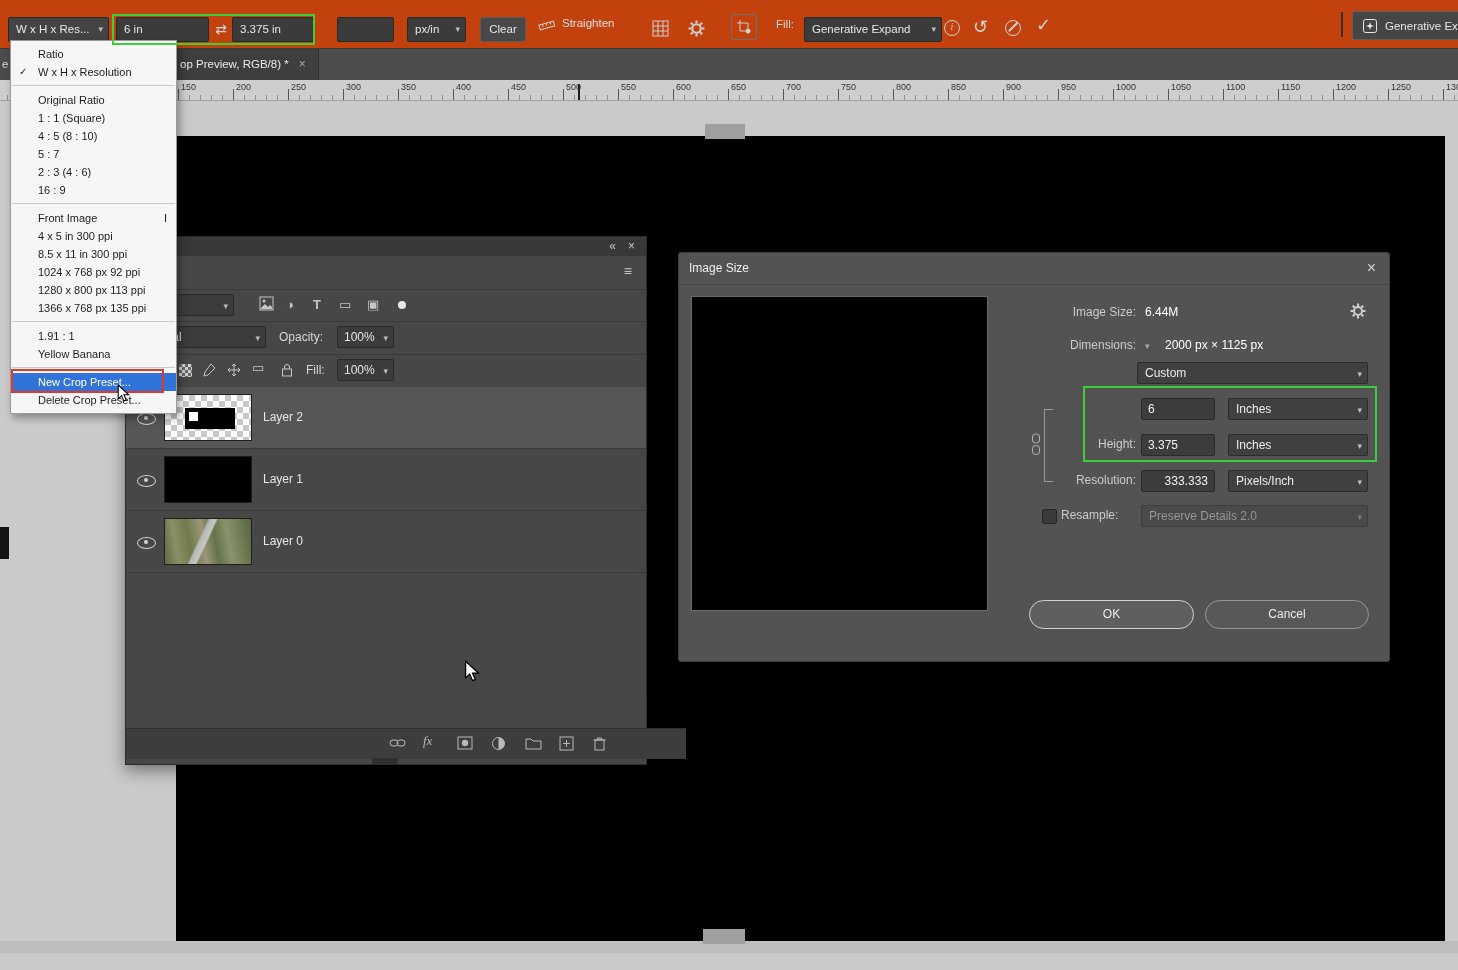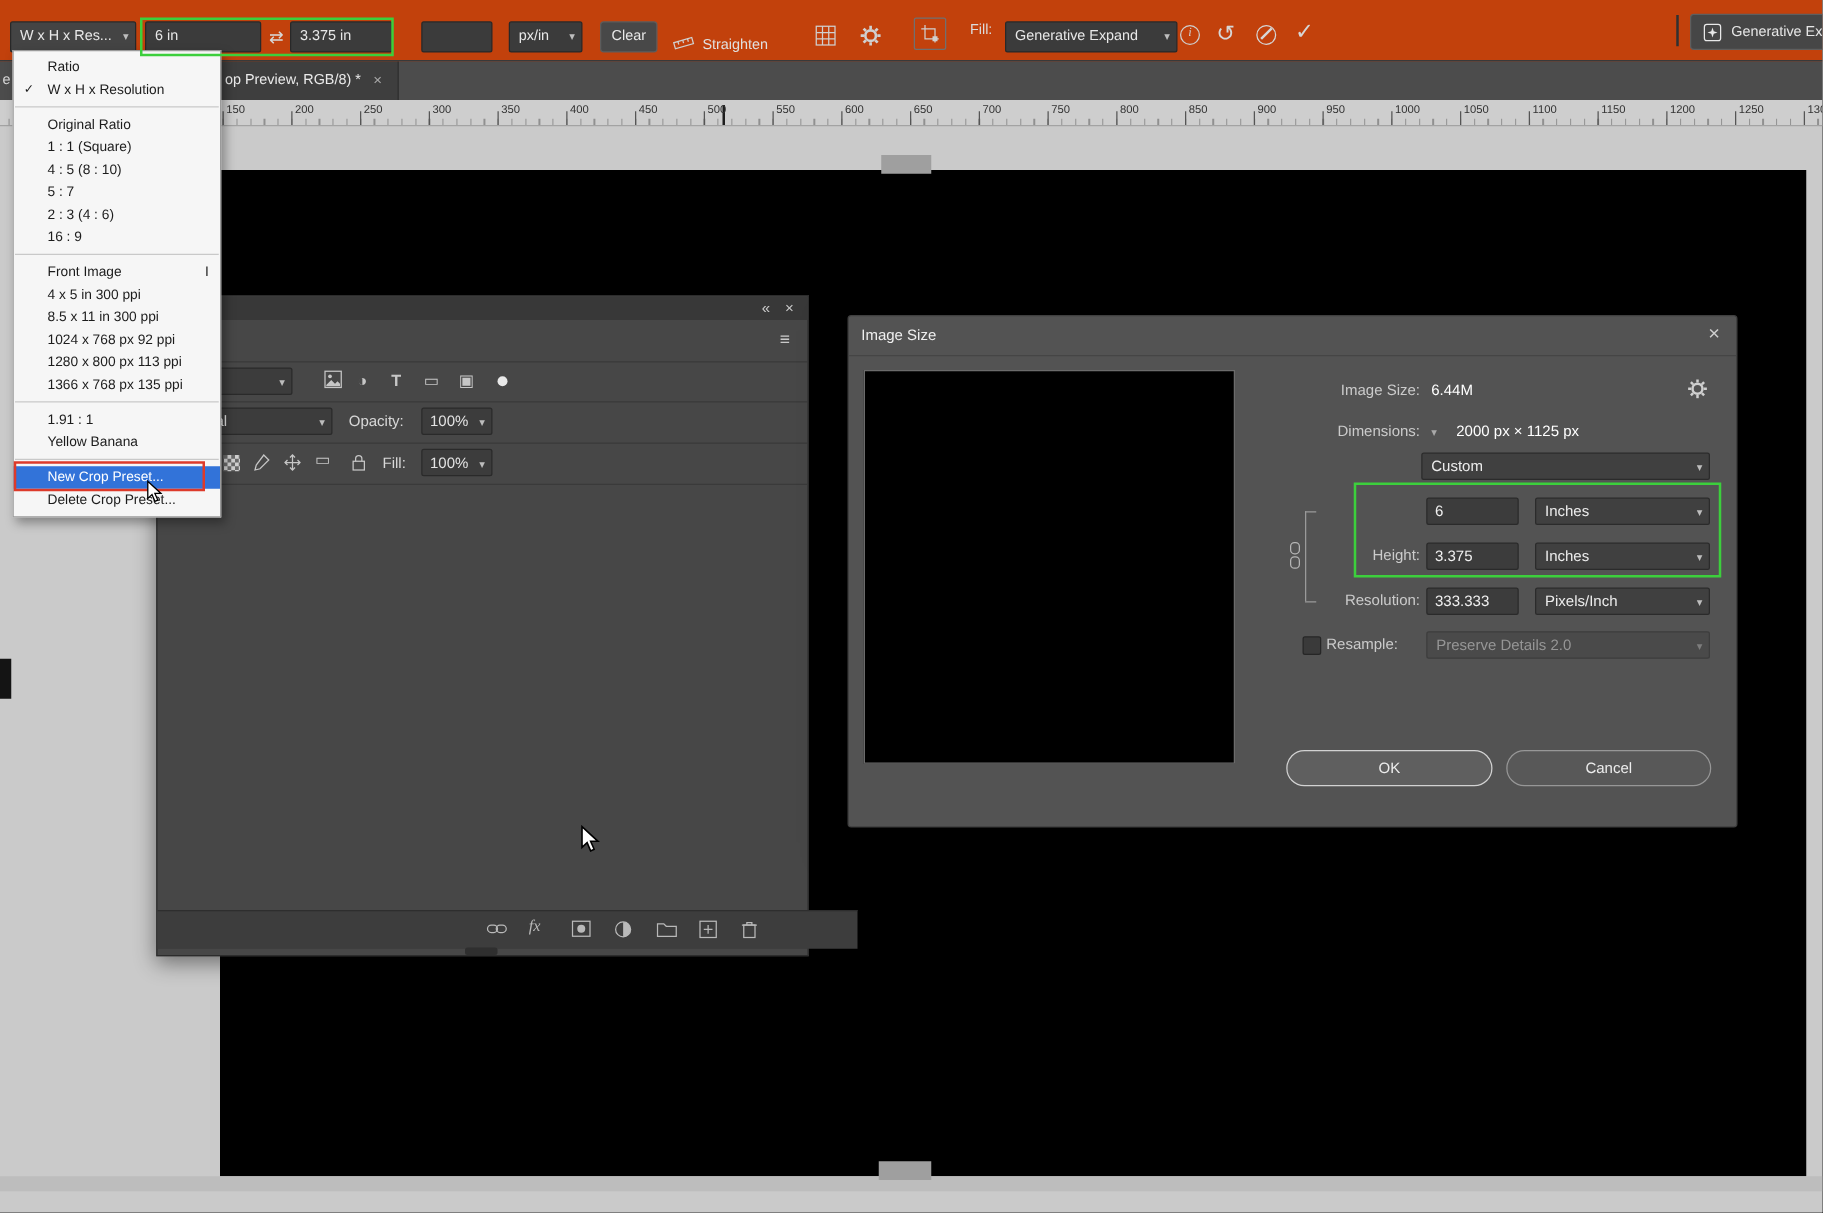--- a/index.html
+++ b/index.html
@@ -15,21 +15,21 @@
   .chev{position:absolute;right:5px;top:0;color:#bdbdbd;font-size:9px;line-height:22px;}
   #ob-preset{left:8px;width:101px;background:#444;padding-right:16px;}
   #ob-width{left:116px;width:93px;}
   #ob-swap{position:absolute;left:211px;top:17px;width:20px;height:25px;text-align:center;
            line-height:25px;font-size:14px;color:#d8d8d8;}
   #ob-height{left:232px;width:82px;}
   #ob-res{left:337px;width:57px;}
   #ob-unit{left:407px;width:59px;padding-right:17px;}
   #ob-clear{left:480px;width:46px;background:#484848;border:1px solid #5c5c5c;text-align:center;
             border-radius:3px;padding:0;}
-  #ob-straighten{position:absolute;left:538px;top:17px;height:25px;display:flex;align-items:flex-end;
+  #ob-straighten{position:absolute;left:538px;top:17px;height:25px;display:flex;align-items:flex-start;
                  gap:6px;color:#e0e0e0;font-size:11.5px;}
   .ob-svg{position:absolute;}
   #ob-grid{left:652px;top:20px;}
   #ob-gear{left:688px;top:20px;}
   #ob-cropshield{position:absolute;left:731px;top:14px;width:26px;height:26px;border:1px solid #707070;
                  border-radius:2px;display:flex;align-items:center;justify-content:center;box-sizing:border-box;}
   #ob-fill-label{position:absolute;left:776px;top:0;line-height:48px;color:#dcdcdc;font-size:11.5px;}
   #ob-fill{left:804px;width:138px;}
   #ob-info{position:absolute;left:944px;top:20px;width:16px;height:16px;border:1.5px solid #cfcfcf;
            border-radius:50%;box-sizing:border-box;color:#cfcfcf;font-size:10px;line-height:12px;
@@ -368,20 +368,40 @@
       <svg class="lock-glyph" style="left:155px;top:9px;" width="12" height="14" viewBox="0 0 12 14">
         <rect x="1.5" y="6" width="9" height="7" fill="none" stroke="#c6c6c6"></rect>
         <path d="M3.5 6 V4 a2.5 2.5 0 0 1 5 0 V6" fill="none" stroke="#c6c6c6"></path>
       </svg>
       <span class="lp-label" style="left:180px;">Fill:</span>
       <div class="lp-select" style="left:211px;top:5px;width:57px;">
         <span>100%</span>
         <span class="chev">▾</span>
       </div>
     </div>
+    <div id="layer-rows">
+        <div class="layer-row selected">
+          <div class="eye"></div>
+          <div class="thumb checker">
+            <div class="inner-black"></div>
+            <div class="inner-white"></div>
+          </div>
+          <div class="layer-name">Layer 2</div>
+        </div>
+        <div class="layer-row">
+          <div class="eye"></div>
+          <div class="thumb black"></div>
+          <div class="layer-name">Layer 1</div>
+        </div>
+        <div class="layer-row">
+          <div class="eye"></div>
+          <div class="thumb photo"></div>
+          <div class="layer-name">Layer 0</div>
+        </div>
+      </div>
     <div id="lp-bottom">
       <svg class="bico" style="left:263px;" width="17" height="14" viewBox="0 0 17 14">
         <rect x="1" y="4" width="8" height="6" rx="3" fill="none" stroke="#b9b9b9"></rect>
         <rect x="8" y="4" width="8" height="6" rx="3" fill="none" stroke="#b9b9b9"></rect>
       </svg>
       <span class="bico" style="left:297px;top:4px;font-style:italic;font-size:13px;
             font-family:'Liberation Serif',serif;">fx</span>
       <svg class="bico" style="left:331px;" width="16" height="14" viewBox="0 0 16 14">
         <rect x="1" y="1" width="14" height="12" fill="none" stroke="#b9b9b9"></rect>
         <circle cx="8" cy="7" r="3.2" fill="#b9b9b9"></circle>
@@ -457,21 +477,21 @@
     <span class="isd-label" style="top:184px;">Height:</span>
     <div class="isd-input" style="left:462px;top:181px;">
       <span>3.375</span>
     </div>
     <div class="isd-select" style="left:549px;top:181px;width:140px;">
       <span>Inches</span>
       <span class="chev">▾</span>
     </div>
 
     <span class="isd-label" style="top:220px;">Resolution:</span>
-    <div class="isd-input" style="left:462px;top:217px;">
+    <div class="isd-input" style="left:462px;top:217px;text-align:right;">
       <span>333.333</span>
     </div>
     <div class="isd-select" style="left:549px;top:217px;width:140px;">
       <span>Pixels/Inch</span>
       <span class="chev">▾</span>
     </div>
 
     <div id="isd-checkbox"></div>
     <span style="position:absolute;left:382px;top:255px;color:#cbcbcb;">Resample:</span>
     <div class="isd-select disabled" style="left:462px;top:252px;width:227px;">

